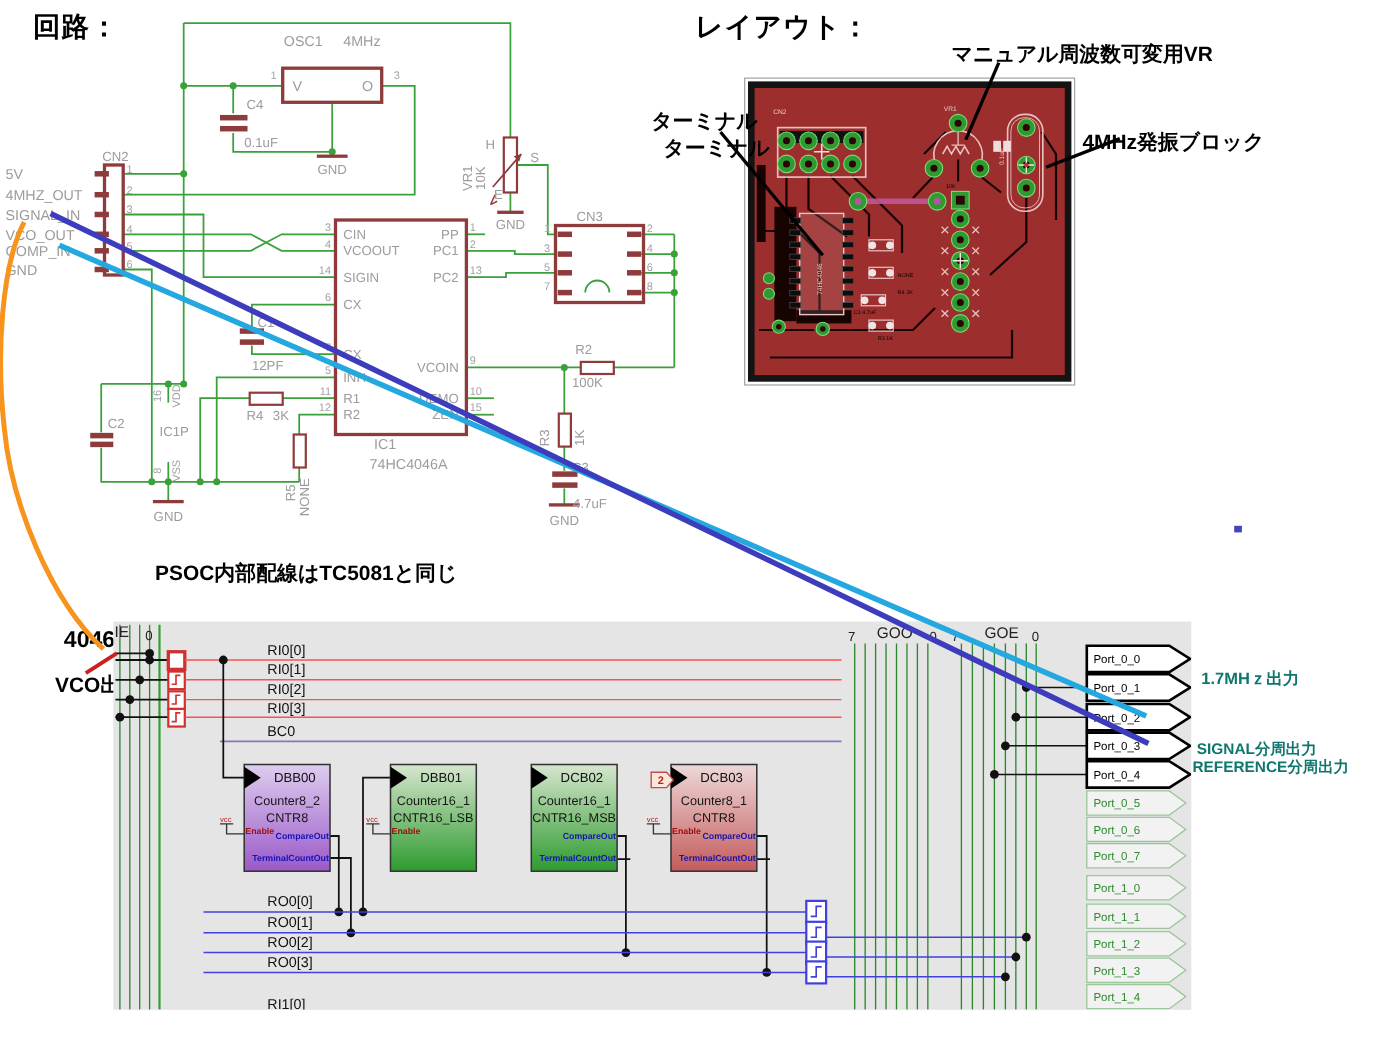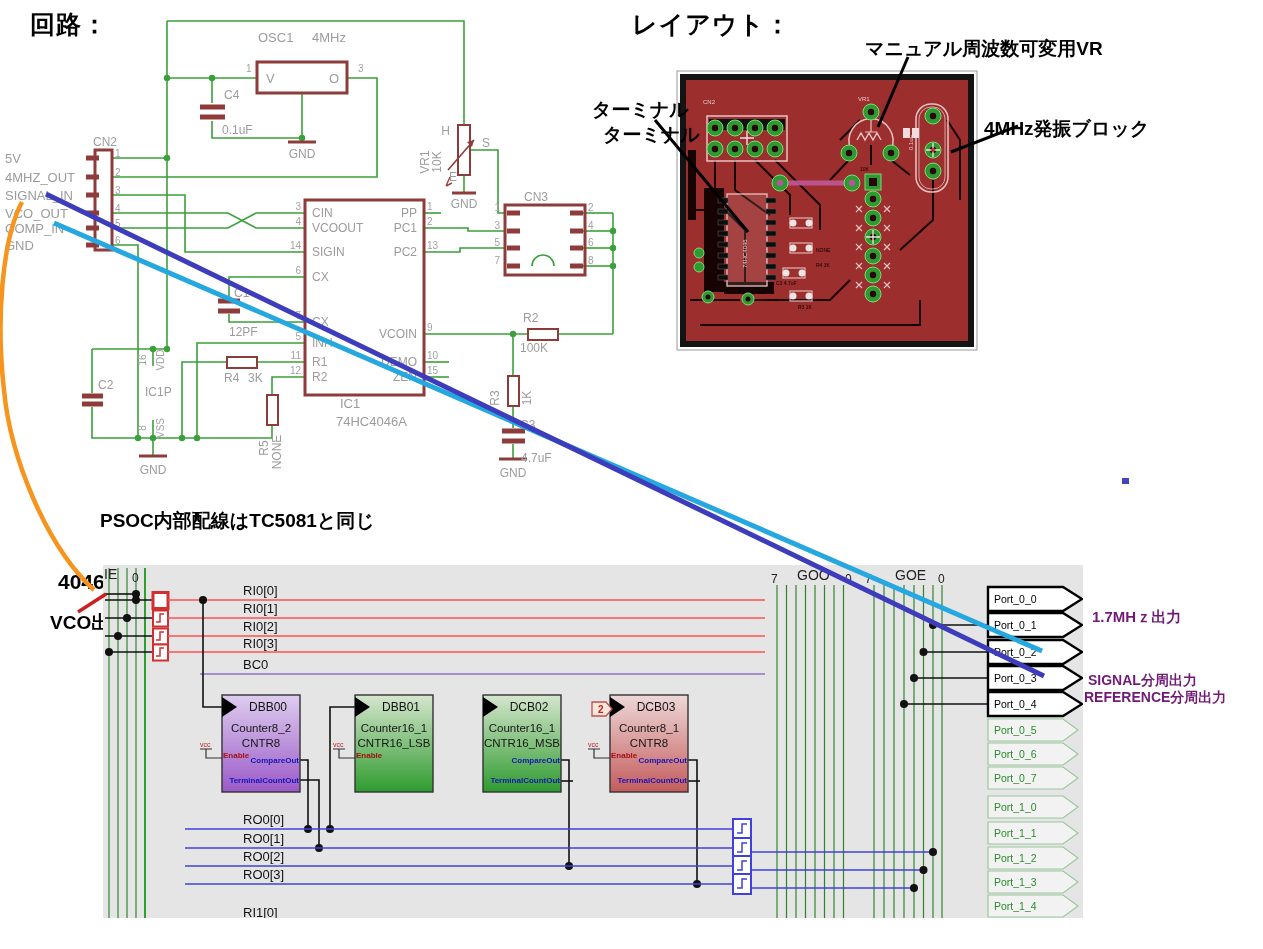--- a/index.html
+++ b/index.html
@@ -1,22 +1,22 @@
 <!DOCTYPE html>
 <html><head>
 <meta charset="utf-8">
 <style>
   html,body{margin:0;padding:0;background:#fff;}
   #stage{position:relative;width:1263px;height:949px;background:#fff;overflow:hidden;
          font-family:"Liberation Sans",sans-serif;}
   .abs{position:absolute;}
   .big-title{font-size:25px;font-weight:bold;color:#000;letter-spacing:1px;}
   .anno{font-size:19px;font-weight:bold;color:#000;white-space:nowrap;}
-  .anno-lg{font-size:14px;font-weight:bold;color:#701a75;white-space:nowrap;}
-  .note-title{font-size:19px;font-weight:bold;color:#000;white-space:nowrap;}
+  .anno-lg{font-size:14px;font-weight:bold;color:#0f766e;white-space:nowrap;}
+  .note-title{font-size:19px;font-weight:bold;color:#000;white-space:nowrap;margin-left:41px;}
   .vco-ref{font-size:21px;font-weight:bold;color:#000;}
   .vco-out{font-size:19px;font-weight:bold;color:#000;}
   #psoc-panel{left:103px;top:565px;width:980px;height:353px;background:#e5e5e5;overflow:hidden;}
   svg{display:block;}
   svg text{font-family:"Liberation Sans",sans-serif;}
   .sch-lbl{fill:#9c9c9c;font-size:12px;}
   .sch-lbl13{fill:#9c9c9c;font-size:13px;}
   .sch-pin{fill:#a2a2a2;font-size:10px;}
   .net{fill:#111;font-size:13px;}
   .hdr{fill:#222;font-size:14px;}

